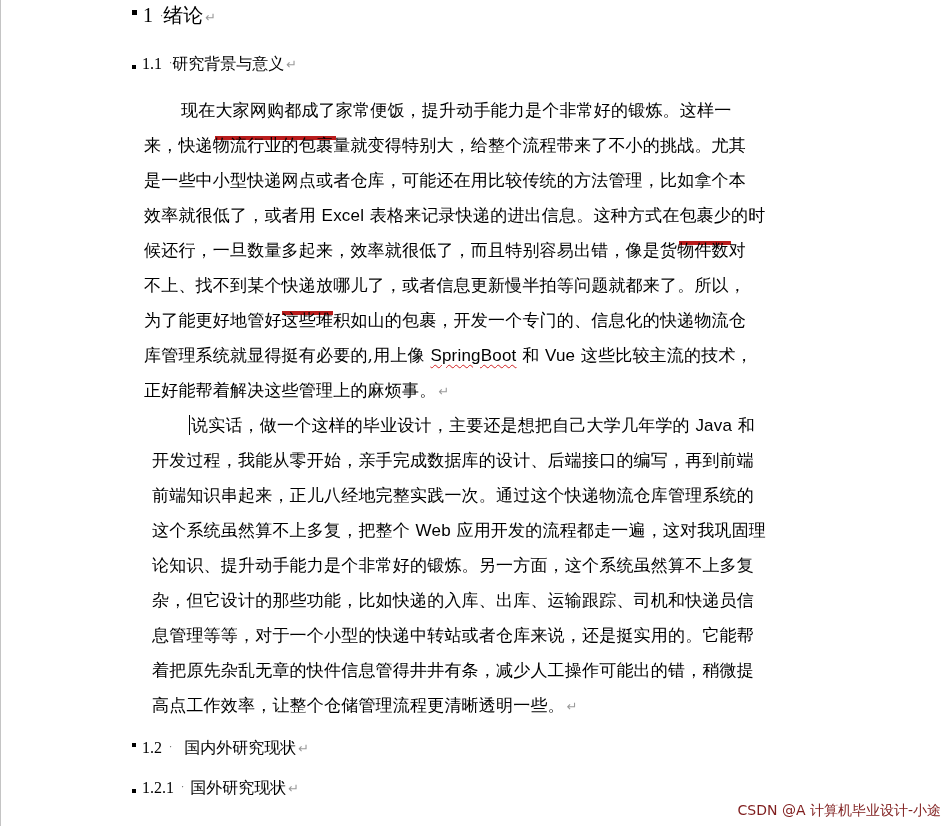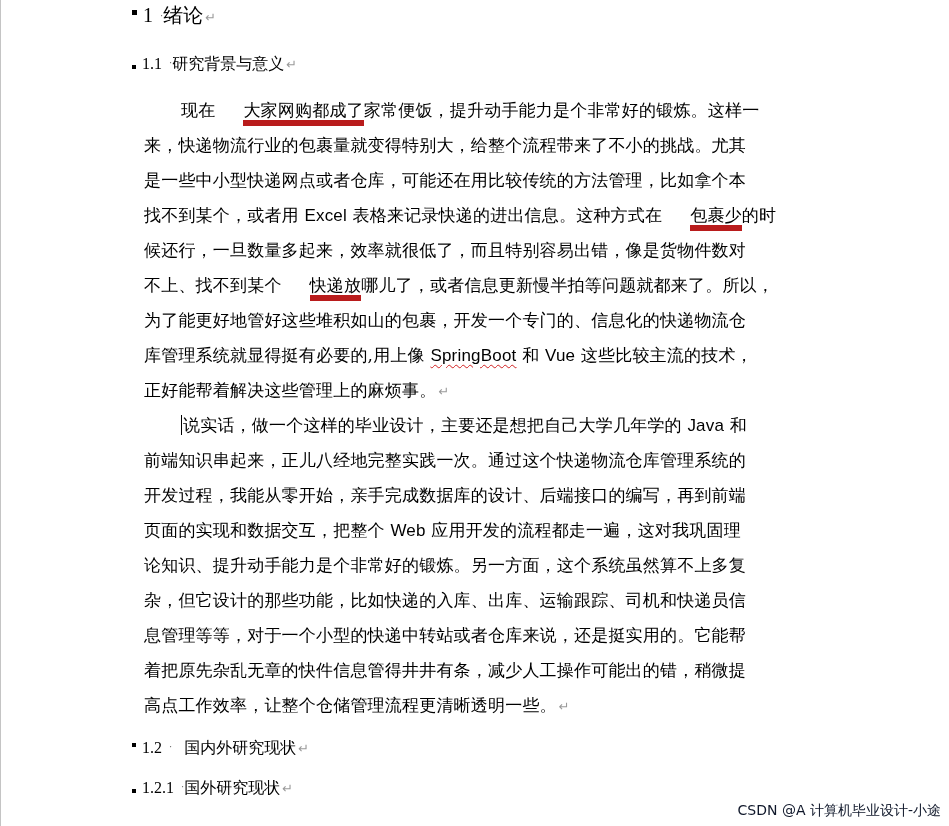--- a/index.html
+++ b/index.html
@@ -32,34 +32,34 @@
     .htext { font-family: "DejaVu Sans", "Liberation Sans", sans-serif; }
     .para-mark { color: #9a9a9a; font-size: 13px; margin-left: 2px; font-family: "DejaVu Sans", sans-serif; }
 
     .body-text {
       position: absolute; left: 144px; width: 666px;
       font-size: 17px; line-height: 35px;
       text-align: justify; text-align-last: left;
       letter-spacing: 0.2px;
     }
     .p1 { top: 93px; }
-    .p2 { top: 408px; }
+    .p2 { top: 408px; margin-left: 8px; }
     .body-line { display: block; height: 35px; white-space: nowrap; overflow: visible; }
     .indent { padding-left: 37px; }
     .latin { font-family: Liberation Sans, sans-serif; }
-    .u-blue { text-decoration: underline; text-decoration-color: #2f5fbf; text-underline-offset: 3px; text-decoration-thickness: 1px; border-bottom: 6px solid #b91c1c; text-decoration: none; padding-bottom: 0px; margin-left: 28px; }
+    .u-blue { text-decoration: underline; text-decoration-color: #2f5fbf; text-underline-offset: 3px; text-decoration-thickness: 1px; border-bottom: 4px solid #b91c1c; text-decoration: none; padding-bottom: 16px; }
     .u-red { text-decoration: underline wavy #d02020; text-underline-offset: 3px; text-decoration-thickness: 1px; }
     .cursor {
       display: inline-block; width: 1px; height: 20px; background: #000;
       vertical-align: -4px; margin-right: 1px;
     }
     .watermark {
       position: absolute; right: 8px; bottom: 6px;
       font-family: "DejaVu Sans", "Liberation Sans", sans-serif;
-      font-size: 14px; color: #0f172a; white-space: nowrap;
+      font-size: 14px; color: #7f1d1d; white-space: nowrap;
     }
   </style>
 </head>
 <body>
 
 <div class="page-edge"></div>
 
 <div class="heading h1">
   <span class="marker"></span>
   <span class="num">1</span>
@@ -73,49 +73,49 @@
   <span class="num">1.1</span>
     <span class="hdot">·</span>
   <span class="htext" style="">研究背景与意义</span>
   <span class="para-mark">↵</span>
 </div>
 
 <div class="body-text p1">
   <span class="body-line indent"><span>现在</span><span class="u-blue">大家网购都成了</span><span>家常便饭，提升动手能力是个非常好的锻炼。这样一</span></span>
   <span class="body-line">来，快递物流行业的包裹量就变得特别大，给整个流程带来了不小的挑战。尤其</span>
   <span class="body-line">是一些中小型快递网点或者仓库，可能还在用比较传统的方法管理，比如拿个本</span>
-  <span class="body-line"><span>找不到某个，或者用 </span><span class="latin">Excel</span><span> 表格来记录快递的进出信息。这种方式在</span><span class="u-blue">包裹少</span><span>的时</span></span>
+  <span class="body-line"><span>效率就很低了，或者用 </span><span class="latin">Excel</span><span> 表格来记录快递的进出信息。这种方式在</span><span class="u-blue">包裹少</span><span>的时</span></span>
   <span class="body-line">候还行，一旦数量多起来，效率就很低了，而且特别容易出错，像是货物件数对</span>
   <span class="body-line"><span>不上、找不到某个</span><span class="u-blue">快递放</span><span>哪儿了，或者信息更新慢半拍等问题就都来了。所以，</span></span>
   <span class="body-line">为了能更好地管好这些堆积如山的包裹，开发一个专门的、信息化的快递物流仓</span>
   <span class="body-line"><span>库管理系统就显得挺有必要的,用上像 </span><span class="latin u-red">SpringBoot</span><span> 和 </span><span class="latin">Vue</span><span> 这些比较主流的技术，</span></span>
   <span class="body-line"><span>正好能帮着解决这些管理上的麻烦事。</span><span class="para-mark">↵</span></span>
 </div>
 
 <div class="body-text p2">
   <span class="body-line indent"><span class="cursor"></span><span>说实话，做一个这样的毕业设计，主要还是想把自己大学几年学的 </span><span class="latin">Java</span><span> 和</span></span>
+  <span class="body-line">开发过程，我能从零开始，亲手完成数据库的设计、后端接口的编写，再到前端</span>
   <span class="body-line">前端知识串起来，正儿八经地完整实践一次。通过这个快递物流仓库管理系统的</span>
-  <span class="body-line">开发过程，我能从零开始，亲手完成数据库的设计、后端接口的编写，再到前端</span>
-  <span class="body-line"><span>页面的实现和数据交互，把整个 </span><span class="latin">Web</span><span> 应用开发的流程都走一遍，这对我巩固理</span></span>
+  <span class="body-line"><span>这个系统虽然算不上多复，把整个 </span><span class="latin">Web</span><span> 应用开发的流程都走一遍，这对我巩固理</span></span>
   <span class="body-line">论知识、提升动手能力是个非常好的锻炼。另一方面，这个系统虽然算不上多复</span>
   <span class="body-line">杂，但它设计的那些功能，比如快递的入库、出库、运输跟踪、司机和快递员信</span>
   <span class="body-line">息管理等等，对于一个小型的快递中转站或者仓库来说，还是挺实用的。它能帮</span>
   <span class="body-line">着把原先杂乱无章的快件信息管得井井有条，减少人工操作可能出的错，稍微提</span>
   <span class="body-line"><span>高点工作效率，让整个仓储管理流程更清晰透明一些。</span><span class="para-mark">↵</span></span>
 </div>
 
 <div class="heading h2b">
   <span class="marker"></span>
   <span class="num">1.2</span>
     <span class="hdot">·</span>
   <span class="htext" style="margin-left:12px;">国内外研究现状</span>
   <span class="para-mark">↵</span>
 </div>
 
 <div class="heading h3">
   <span class="marker"></span>
   <span class="num">1.2.1</span>
     <span class="hdot">·</span>
-  <span class="htext" style="">国外研究现状</span>
+  <span class="htext" style="margin-left:6px;">国外研究现状</span>
   <span class="para-mark">↵</span>
 </div>
 
 <div class="watermark">CSDN @A 计算机毕业设计-小途</div>
 
 </body></html>

